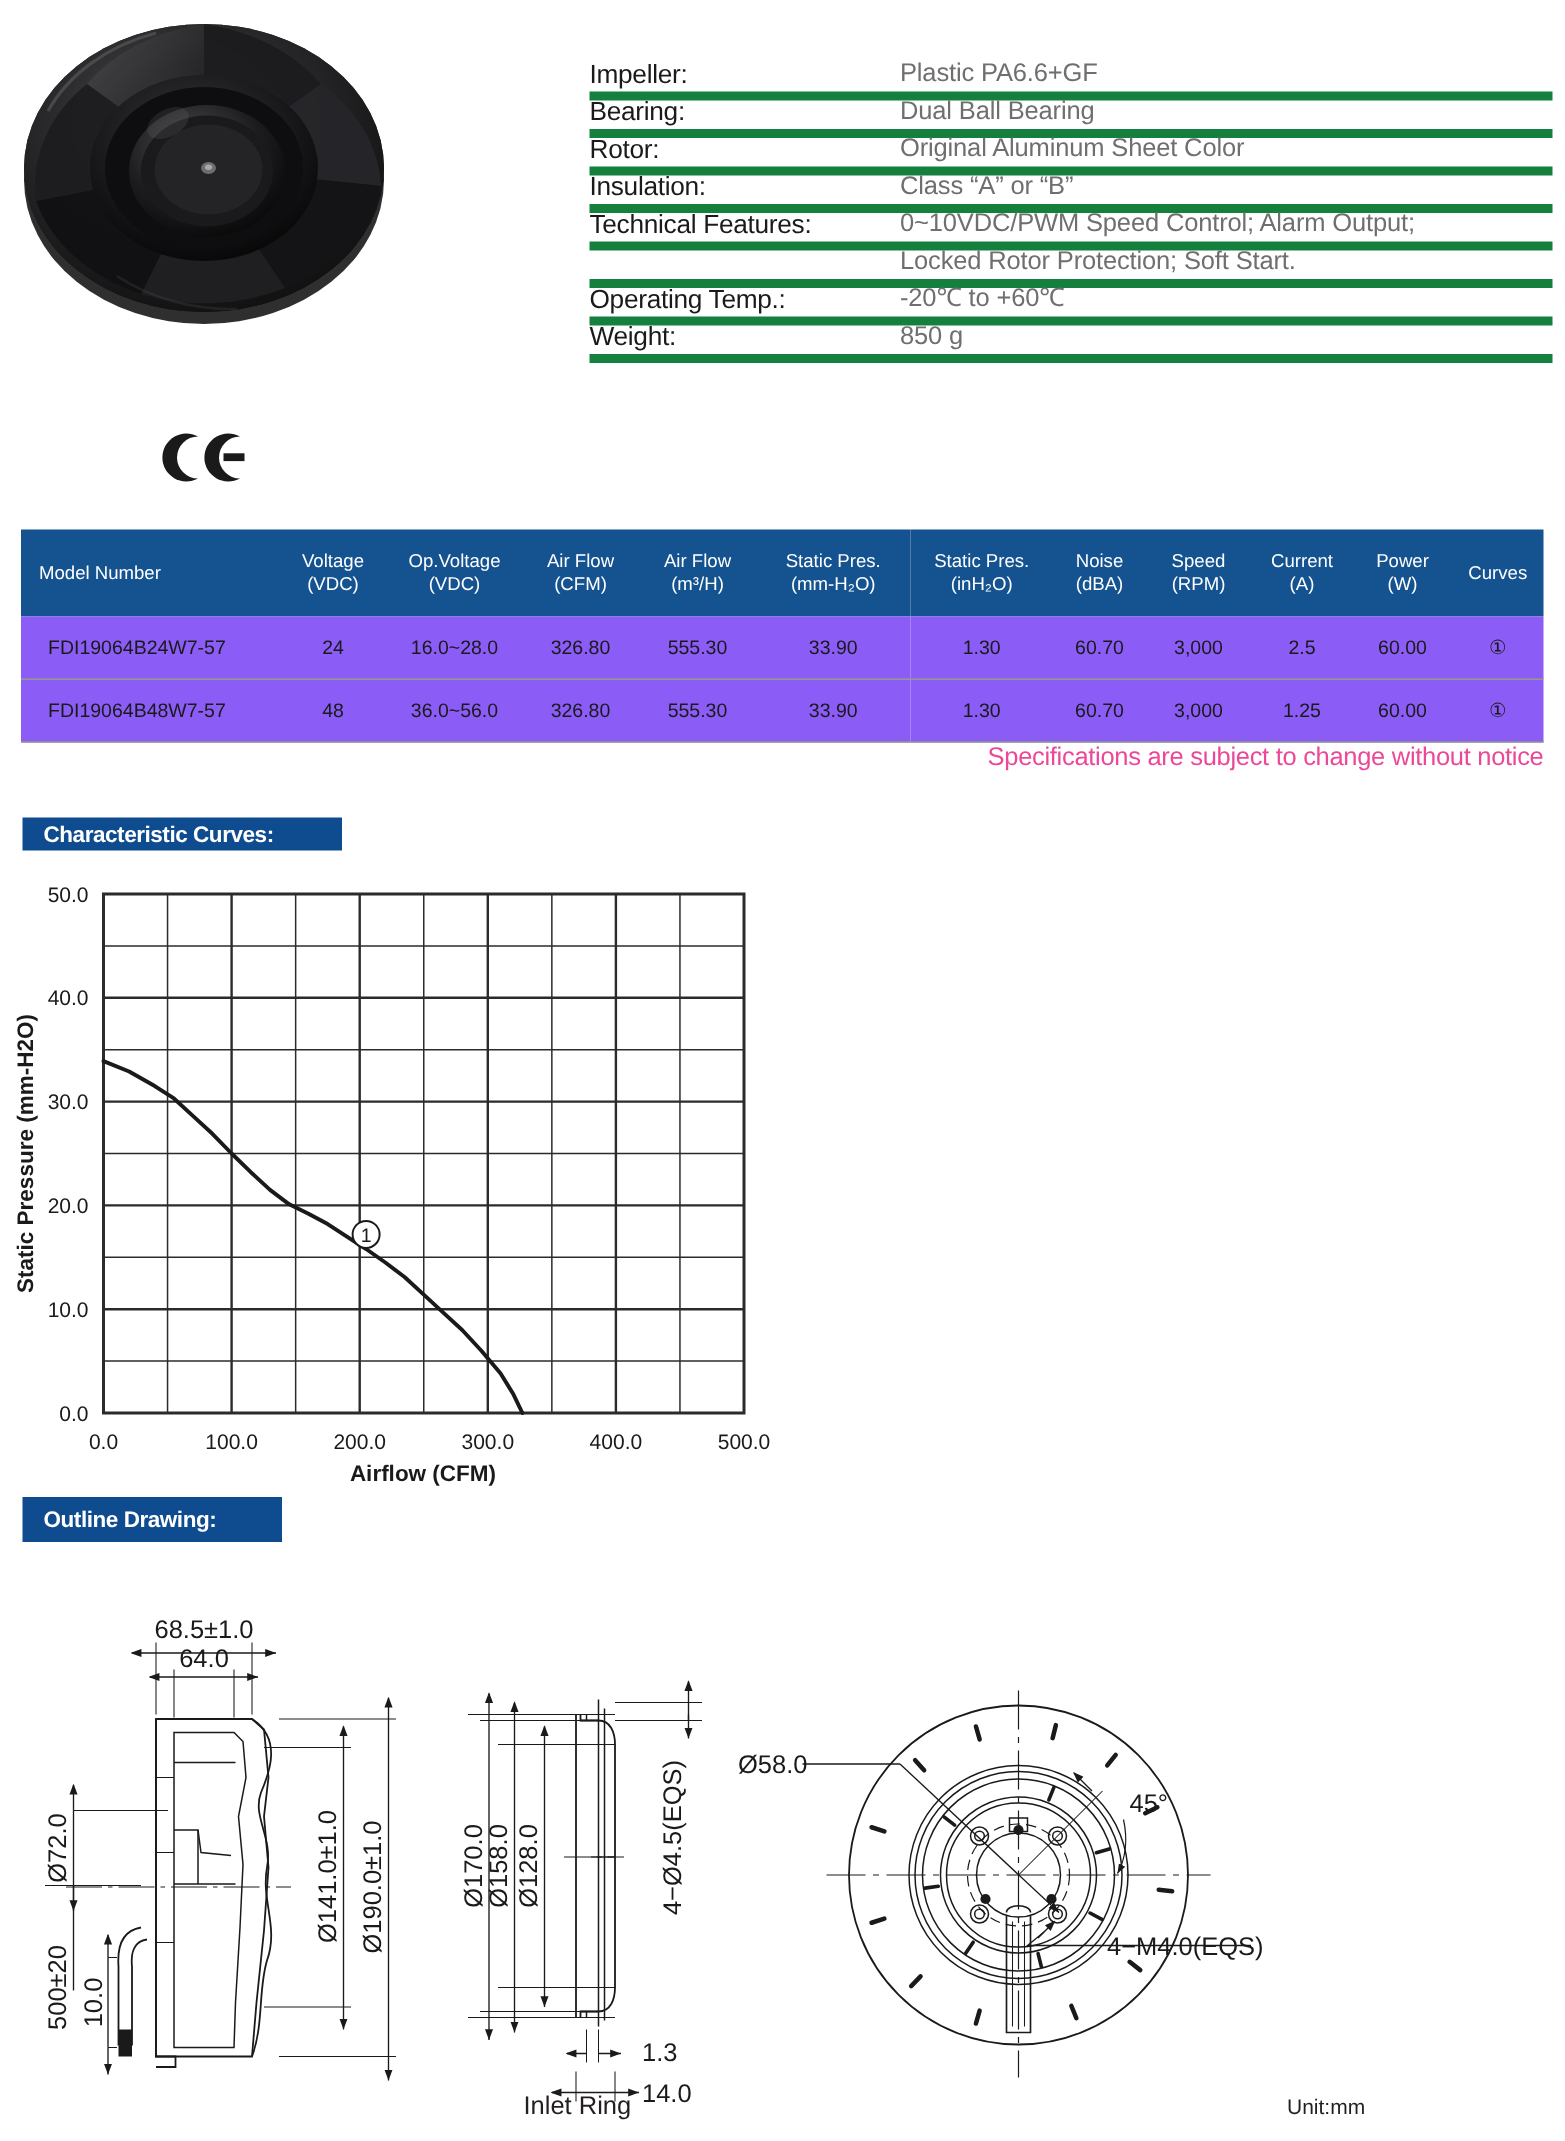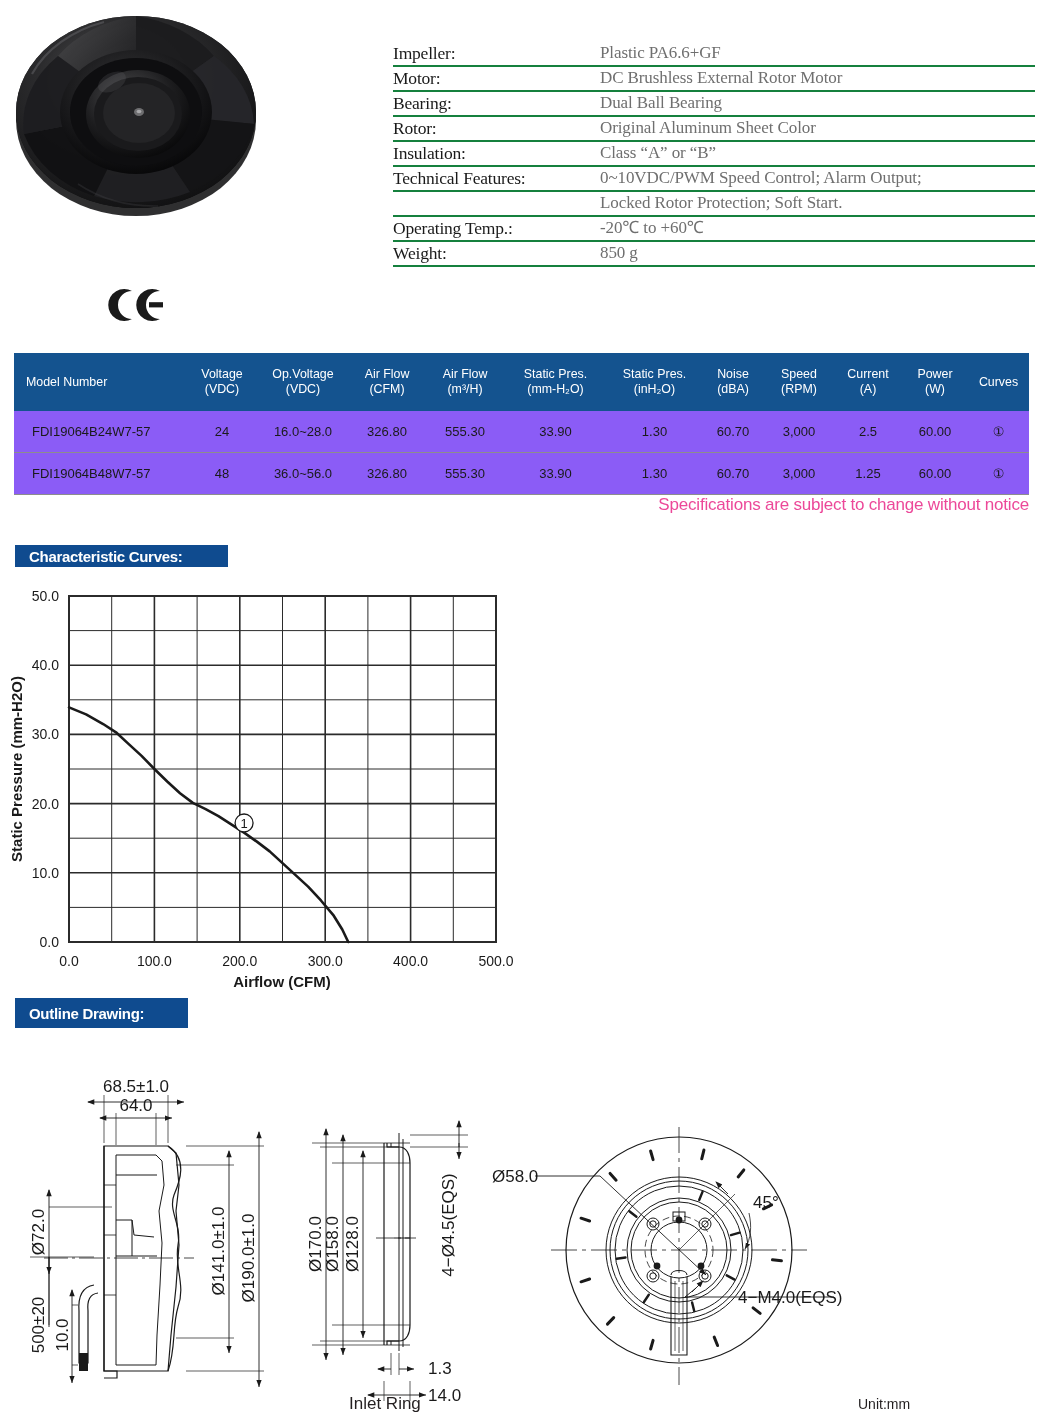--- a/index.html
+++ b/index.html
@@ -34,24 +34,23 @@
 
   
   #spec-table {
     position: absolute;
     left: 393px; top: 42px;
     width: 642px;
   }
   .spec-row {
     display: flex;
     align-items: flex-end;
-    border-bottom: 2px solid #15803d;
+    border-bottom: 6px solid #15803d;
     height: 25px;
     box-sizing: border-box;
-    font-family: Liberation Serif, serif;
   }
   .spec-label {
     width: 207px;
     font-size: 17.5px;
     color: #1a1a1a;
     font-weight: 500;
     letter-spacing: -0.2px;
     line-height: 20px;
     padding-bottom: 2px;
   }
@@ -215,24 +214,20 @@
     <path d="M24 3 A14 14 0 1 0 24 31 A16 16 0 1 1 24 3 Z" fill="#1a1a1a"></path>
     <path d="M52 3 A14 14 0 1 0 52 31 A16 16 0 1 1 52 3 Z" fill="#1a1a1a"></path>
     <rect x="41" y="14.2" width="14" height="5.2" fill="#1a1a1a"></rect>
   </svg>
 </div>
 
 <div id="spec-table">
   <div class="spec-row">
     <div class="spec-label">Impeller:</div>
     <div class="spec-value">Plastic PA6.6+GF</div>
-  </div>
-  <div class="spec-row">
-    <div class="spec-label">Motor:</div>
-    <div class="spec-value">DC Brushless External Rotor Motor</div>
   </div>
   <div class="spec-row">
     <div class="spec-label">Bearing:</div>
     <div class="spec-value">Dual Ball Bearing</div>
   </div>
   <div class="spec-row">
     <div class="spec-label">Rotor:</div>
     <div class="spec-value">Original Aluminum Sheet Color</div>
   </div>
   <div class="spec-row">

